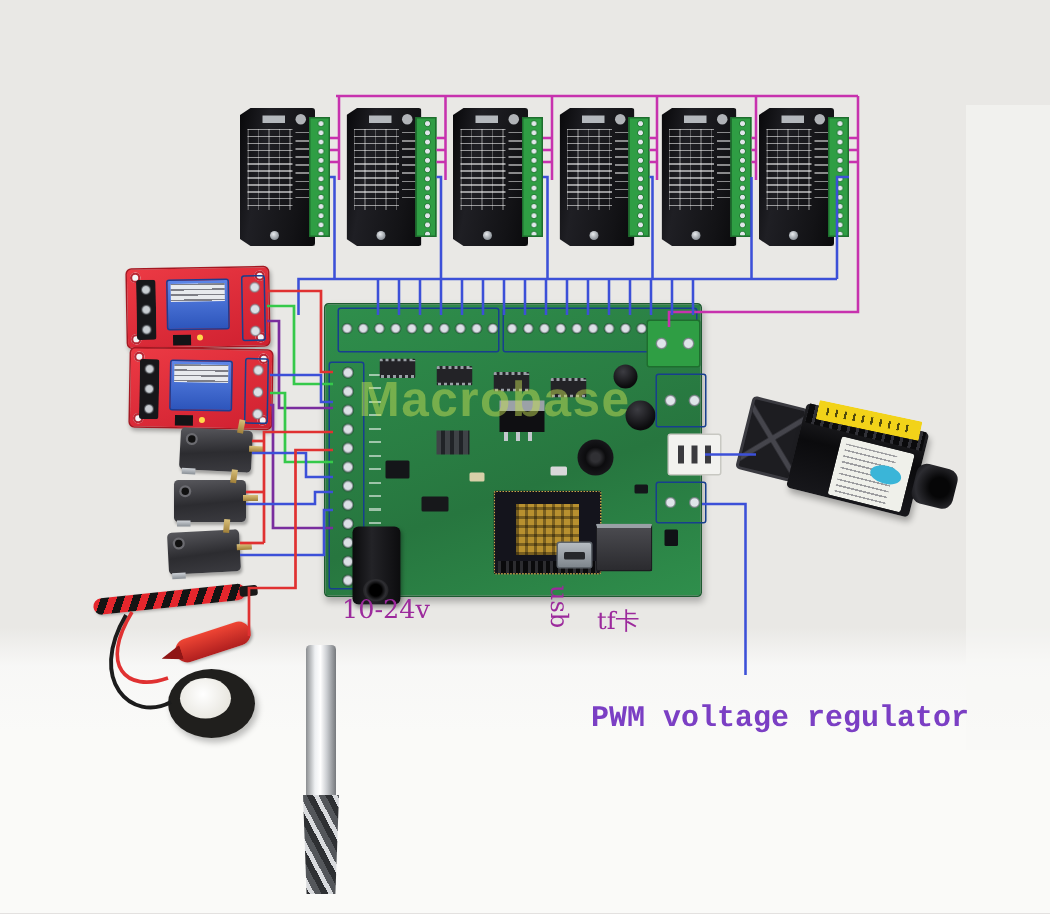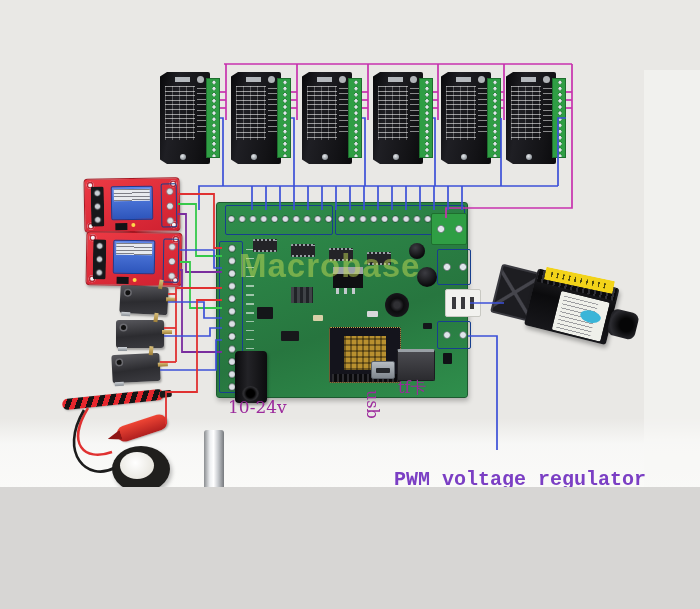--- a/index.html
+++ b/index.html
@@ -1,16 +1,16 @@
 <!DOCTYPE html>
 <html style="--wire-magenta: #c732ae; --wire-blue: #3c50d8; --wire-red: #e03131; --wire-green: #35c94a; --wire-purple: #7a2d9e; --label-magenta: #9c2a9c; --label-purple: #7b3fc4;"><head>
 <meta charset="utf-8">
 <style>
   html,body{margin:0;padding:0;background:#d7d6d4;font-family:"Liberation Sans",sans-serif;}
-  #canvas{position:relative;width:700px;height:487px;overflow:hidden;background:#e9e8e5;margin:0 auto;}
+  #canvas{position:relative;width:700px;height:609px;overflow:hidden;background:#e9e8e5;margin:0 auto;}
   #canvas *{box-sizing:border-box;}
   .abs{position:absolute;}
 
   
   .bg-bottom{left:0;top:418px;width:700px;height:191px;
     background:linear-gradient(180deg,rgba(250,250,249,0) 0,rgba(250,250,249,.85) 26px,#fafaf8 70px);}
   .bg-right{left:644px;top:70px;width:56px;height:430px;background:rgba(248,248,246,.55);}
 
   
   .driver{position:absolute;top:72px;width:62px;height:92px;}
@@ -160,21 +160,21 @@
   .drill-shank{left:204px;top:430px;width:20px;height:102px;border-radius:3px 3px 0 0;
     background:linear-gradient(90deg,#8a8d90,#eef0f2 30%,#ffffff 48%,#c9ccd0 70%,#76797d);}
   .drill-flutes{left:202px;top:530px;width:24px;height:66px;
     clip-path:polygon(0 0,100% 0,90% 100%,10% 100%);
     background:repeating-linear-gradient(62deg,#2e3033 0 4px,#d9dbde 4px 7px,#54575b 7px 11px);}
 
   
   .lbl{position:absolute;color:var(--label-magenta,#9c2a9c);font-family:"DejaVu Serif",serif;}
   .lbl-power{left:228px;top:397px;font-size:17px;}
   .lbl-usb{left:382px;top:390px;font-size:16px;transform:rotate(90deg);transform-origin:0 0;}
-  .lbl-tf{left:398px;top:378px;font-size:16px;}
+  .lbl-tf{left:398px;top:404px;font-size:16px;}
   .lbl-pwm{left:394px;top:468px;font-size:20px;font-weight:bold;color:var(--label-purple,#7b3fc4);
     font-family:Liberation Mono, monospace;}
 
   
   #wires{position:absolute;left:0;top:0;pointer-events:none;z-index:20;}
   #wires *{fill:none;}
   .wm{stroke:var(--wire-magenta,#c732ae);stroke-width:1.7;}
   .wb{stroke:var(--wire-blue,#3c50d8);stroke-width:1.7;}
   .wr{stroke:var(--wire-red,#e03131);stroke-width:1.8;}
   .wg{stroke:var(--wire-green,#35c94a);stroke-width:1.8;}

